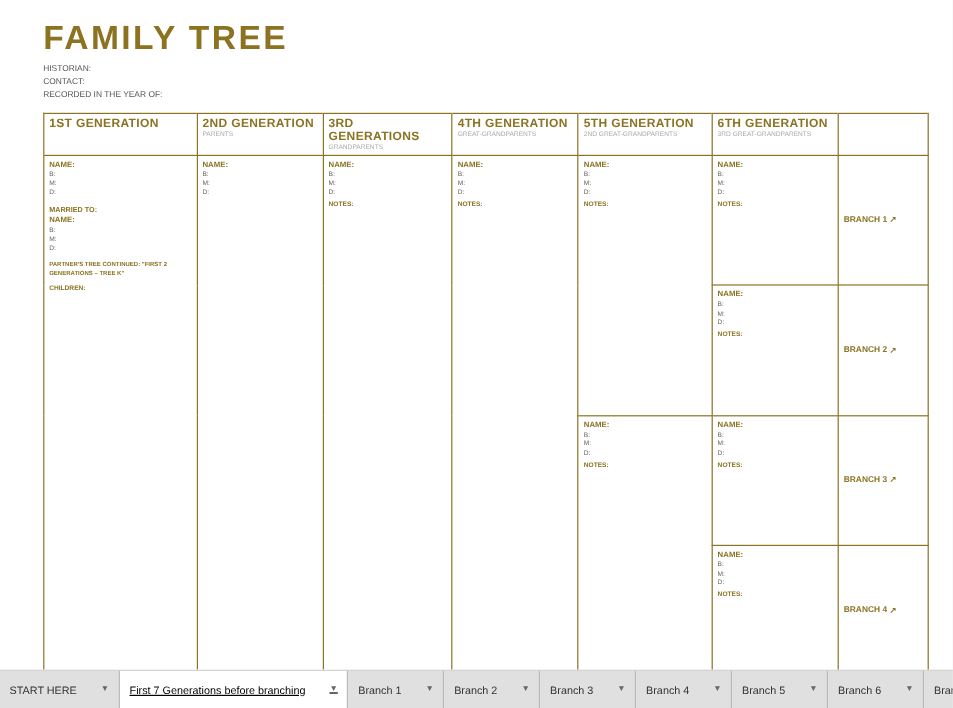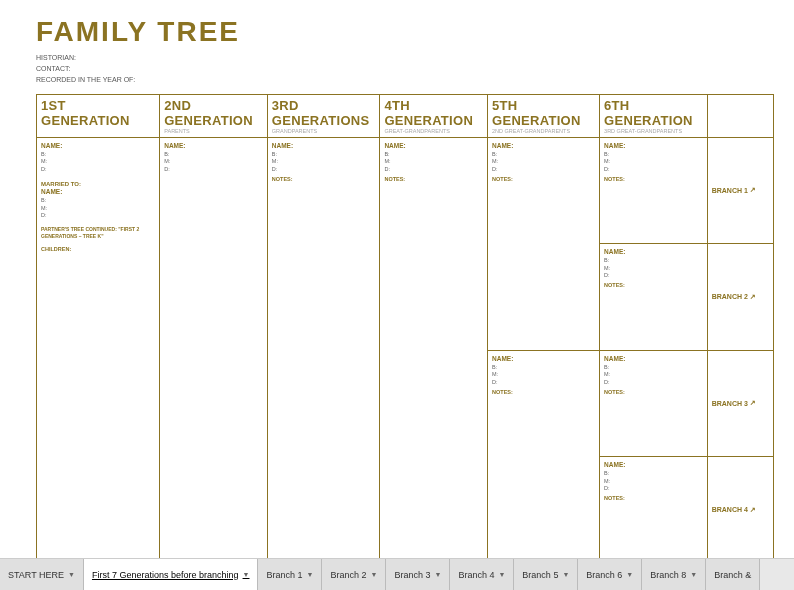--- a/index.html
+++ b/index.html
@@ -61,21 +61,21 @@
       height: 100%;
       display: flex;
       align-items: center;
       padding: 0 8px;
       font-size: 9px;
       color: #333;
       border-right: 1px solid #bbb;
       cursor: pointer;
       white-space: nowrap;
       background: #e0e0e0;
-      gap: 4px;
+      gap: 20px;
     }
 
     .tab-item.active {
       background: white;
       color: #000;
       text-decoration: underline;
     }
 
     .tab-item .tab-arrow {
       font-size: 7px;
@@ -102,21 +102,21 @@
 
     .gen-table td {
       border-right: 1px solid #8B7322;
       border-bottom: 1px solid #8B7322;
       padding: 3px 4px;
       text-align: left;
       vertical-align: top;
     }
 
     .th-title {
-      font-size: 13px;
+      font-size: 10px;
       font-weight: bold;
       color: #8B7322;
       letter-spacing: 0.3px;
       display: block;
     }
 
     .th-sub {
       font-size: 5.5px;
       color: #aaa;
       font-weight: normal;

